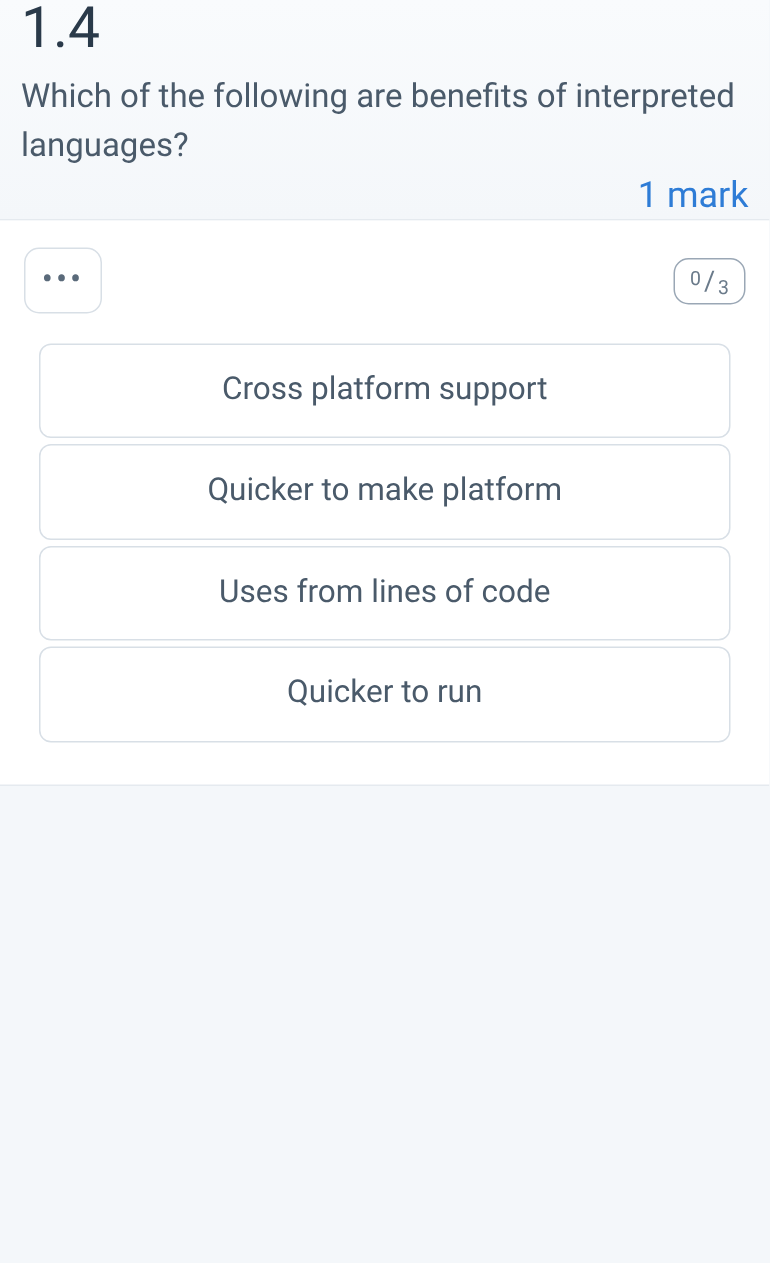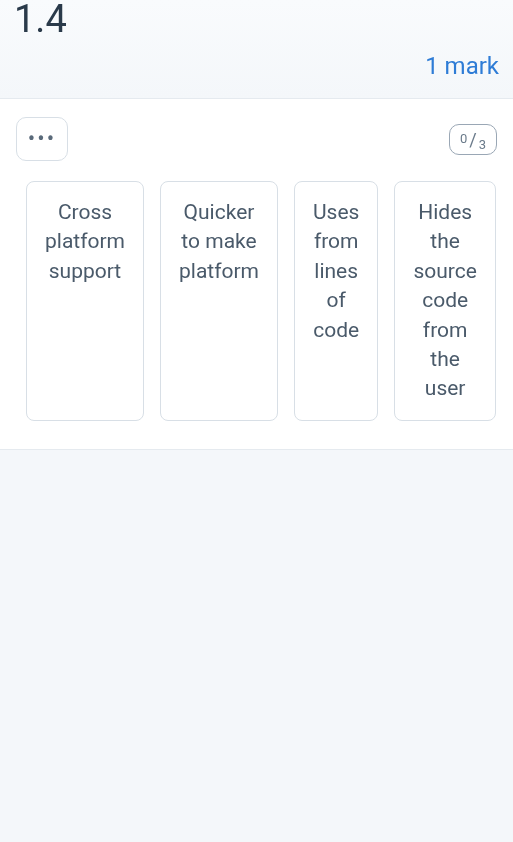--- a/index.html
+++ b/index.html
@@ -5,39 +5,39 @@
 * { margin: 0; padding: 0; box-sizing: border-box; }
 body {
   width: 513px;
   height: 842px;
   font-family: -apple-system, BlinkMacSystemFont, "Segoe UI", Roboto, sans-serif;
   background: #f4f7fa;
   color: #3a4a5c;
 }
 .question-header {
   background: linear-gradient(to bottom, #f9fbfd, #f4f7fa);
-  padding: 0 14px 18px 14px;
+  padding: 0 14px 2px 14px;
   border-bottom: 1px solid #e5eaef;
 }
 .question-number {
   font-size: 38px;
   font-weight: 400;
   color: #2a3a4a;
   line-height: 1;
 }
 .question-text {
   font-size: 22px;
   color: #4a5a6a;
   line-height: 1.5;
   margin-top: 10px;
   font-weight: 400;
 }
 .mark-row {
   text-align: right;
-  margin-top: 14px;
+  margin-top: 2px;
 }
 .mark-label {
   font-size: 24px;
   color: #2e7cd6;
   font-weight: 400;
 }
 .answer-area {
   background: #ffffff;
   padding: 18px 16px 28px 16px;
   border-bottom: 1px solid #e5eaef;
@@ -82,41 +82,42 @@
 .score-badge .slash {
   font-size: 18px;
 }
 .score-badge .den {
   font-size: 13px;
   position: relative;
   top: 3px;
 }
 .options {
   display: flex;
-  flex-direction: row;
-  gap: 16px;
+  flex-direction: column;
+  gap: 4px;
   padding: 0 10px;
 }
 .option {
   border: 1px solid #d8dfe6;
   border-radius: 8px;
   padding: 16px 18px;
   text-align: center;
   font-size: 21px;
   color: #4a5a6a;
   background: #fff;
   cursor: pointer;
   line-height: 1.4;
 }
 </style>
 </head>
 <body>
 
 <div class="question-header">
   <div class="question-number">1.4</div>
+  <div class="question-text">Which of the following are benefits of interpreted languages?</div>
   <div class="mark-row">
     <span class="mark-label">1 mark</span>
   </div>
 </div>
 
 <div class="answer-area">
   <div class="toolbar">
     <div class="more-btn">
       <span class="dots">•••</span>
     </div>
@@ -124,15 +125,15 @@
       <span class="num">0</span>
       <span class="slash">/</span>
       <span class="den">3</span>
     </div>
   </div>
 
   <div class="options">
     <div class="option">Cross platform support</div>
     <div class="option">Quicker to make platform</div>
     <div class="option">Uses from lines of code</div>
-    <div class="option">Hides the source code from the user</div>
+    <div class="option">Quicker to run</div>
   </div>
 </div>
 
 </body></html>

